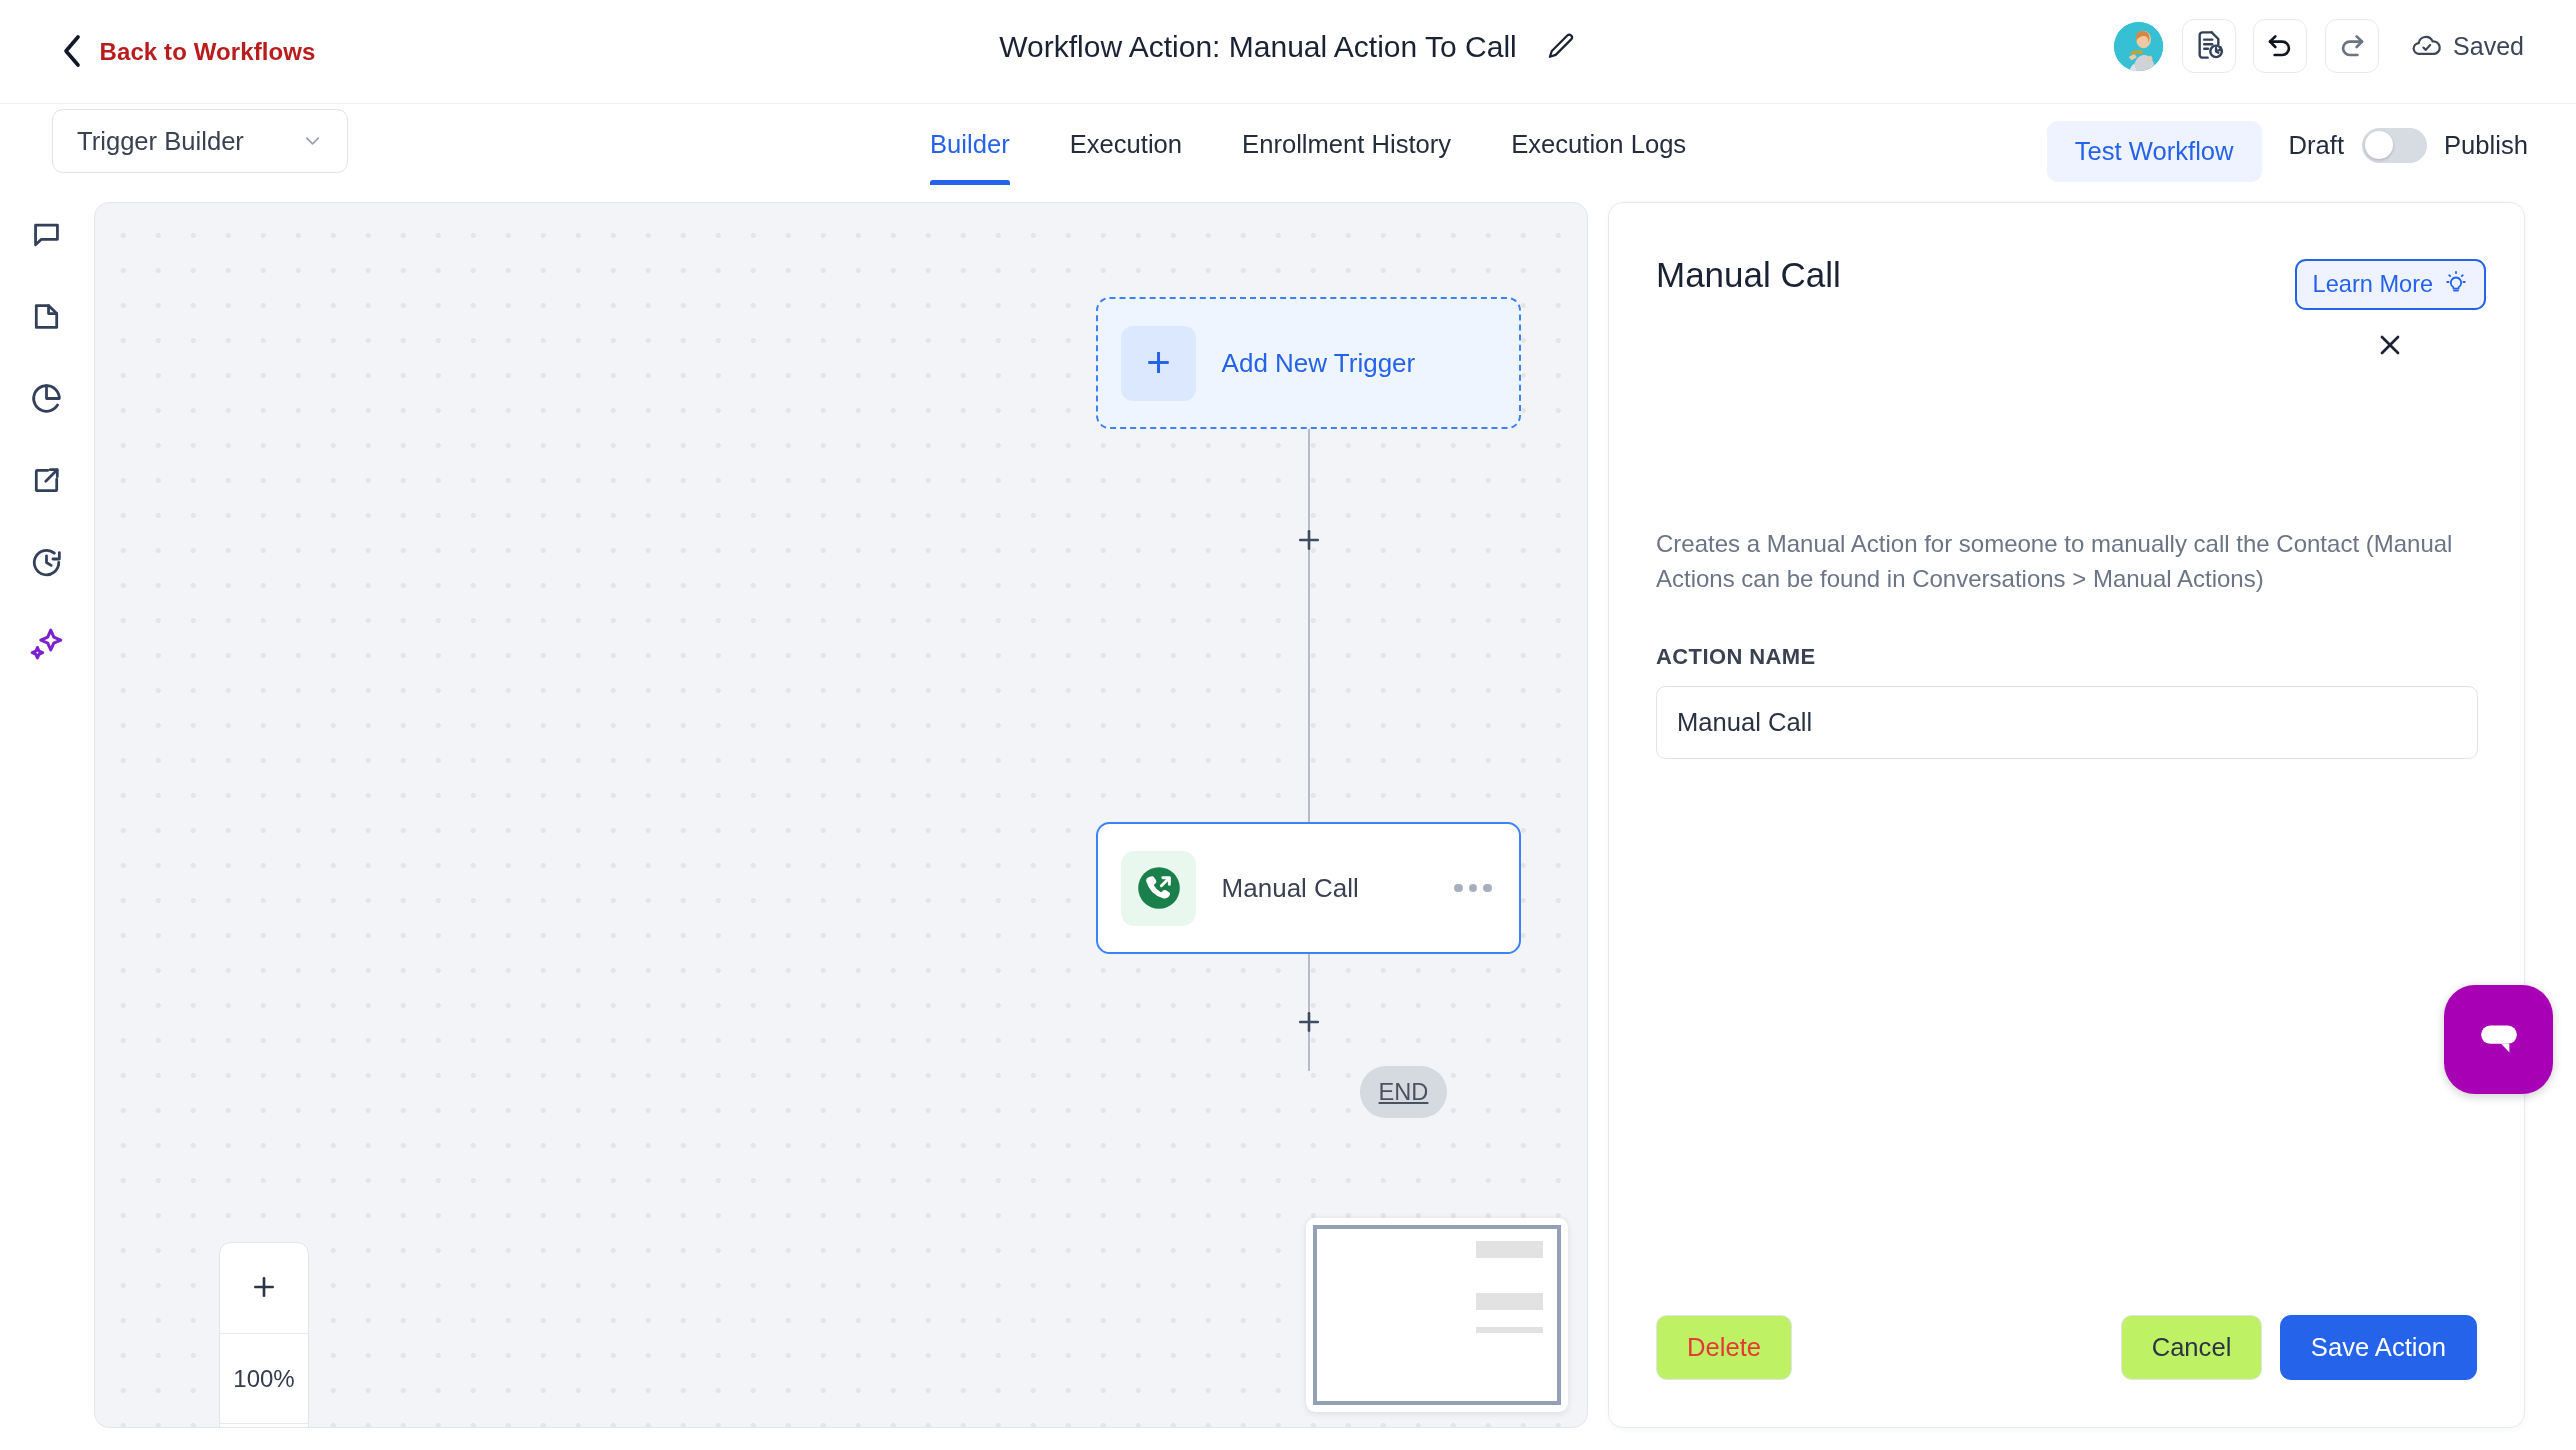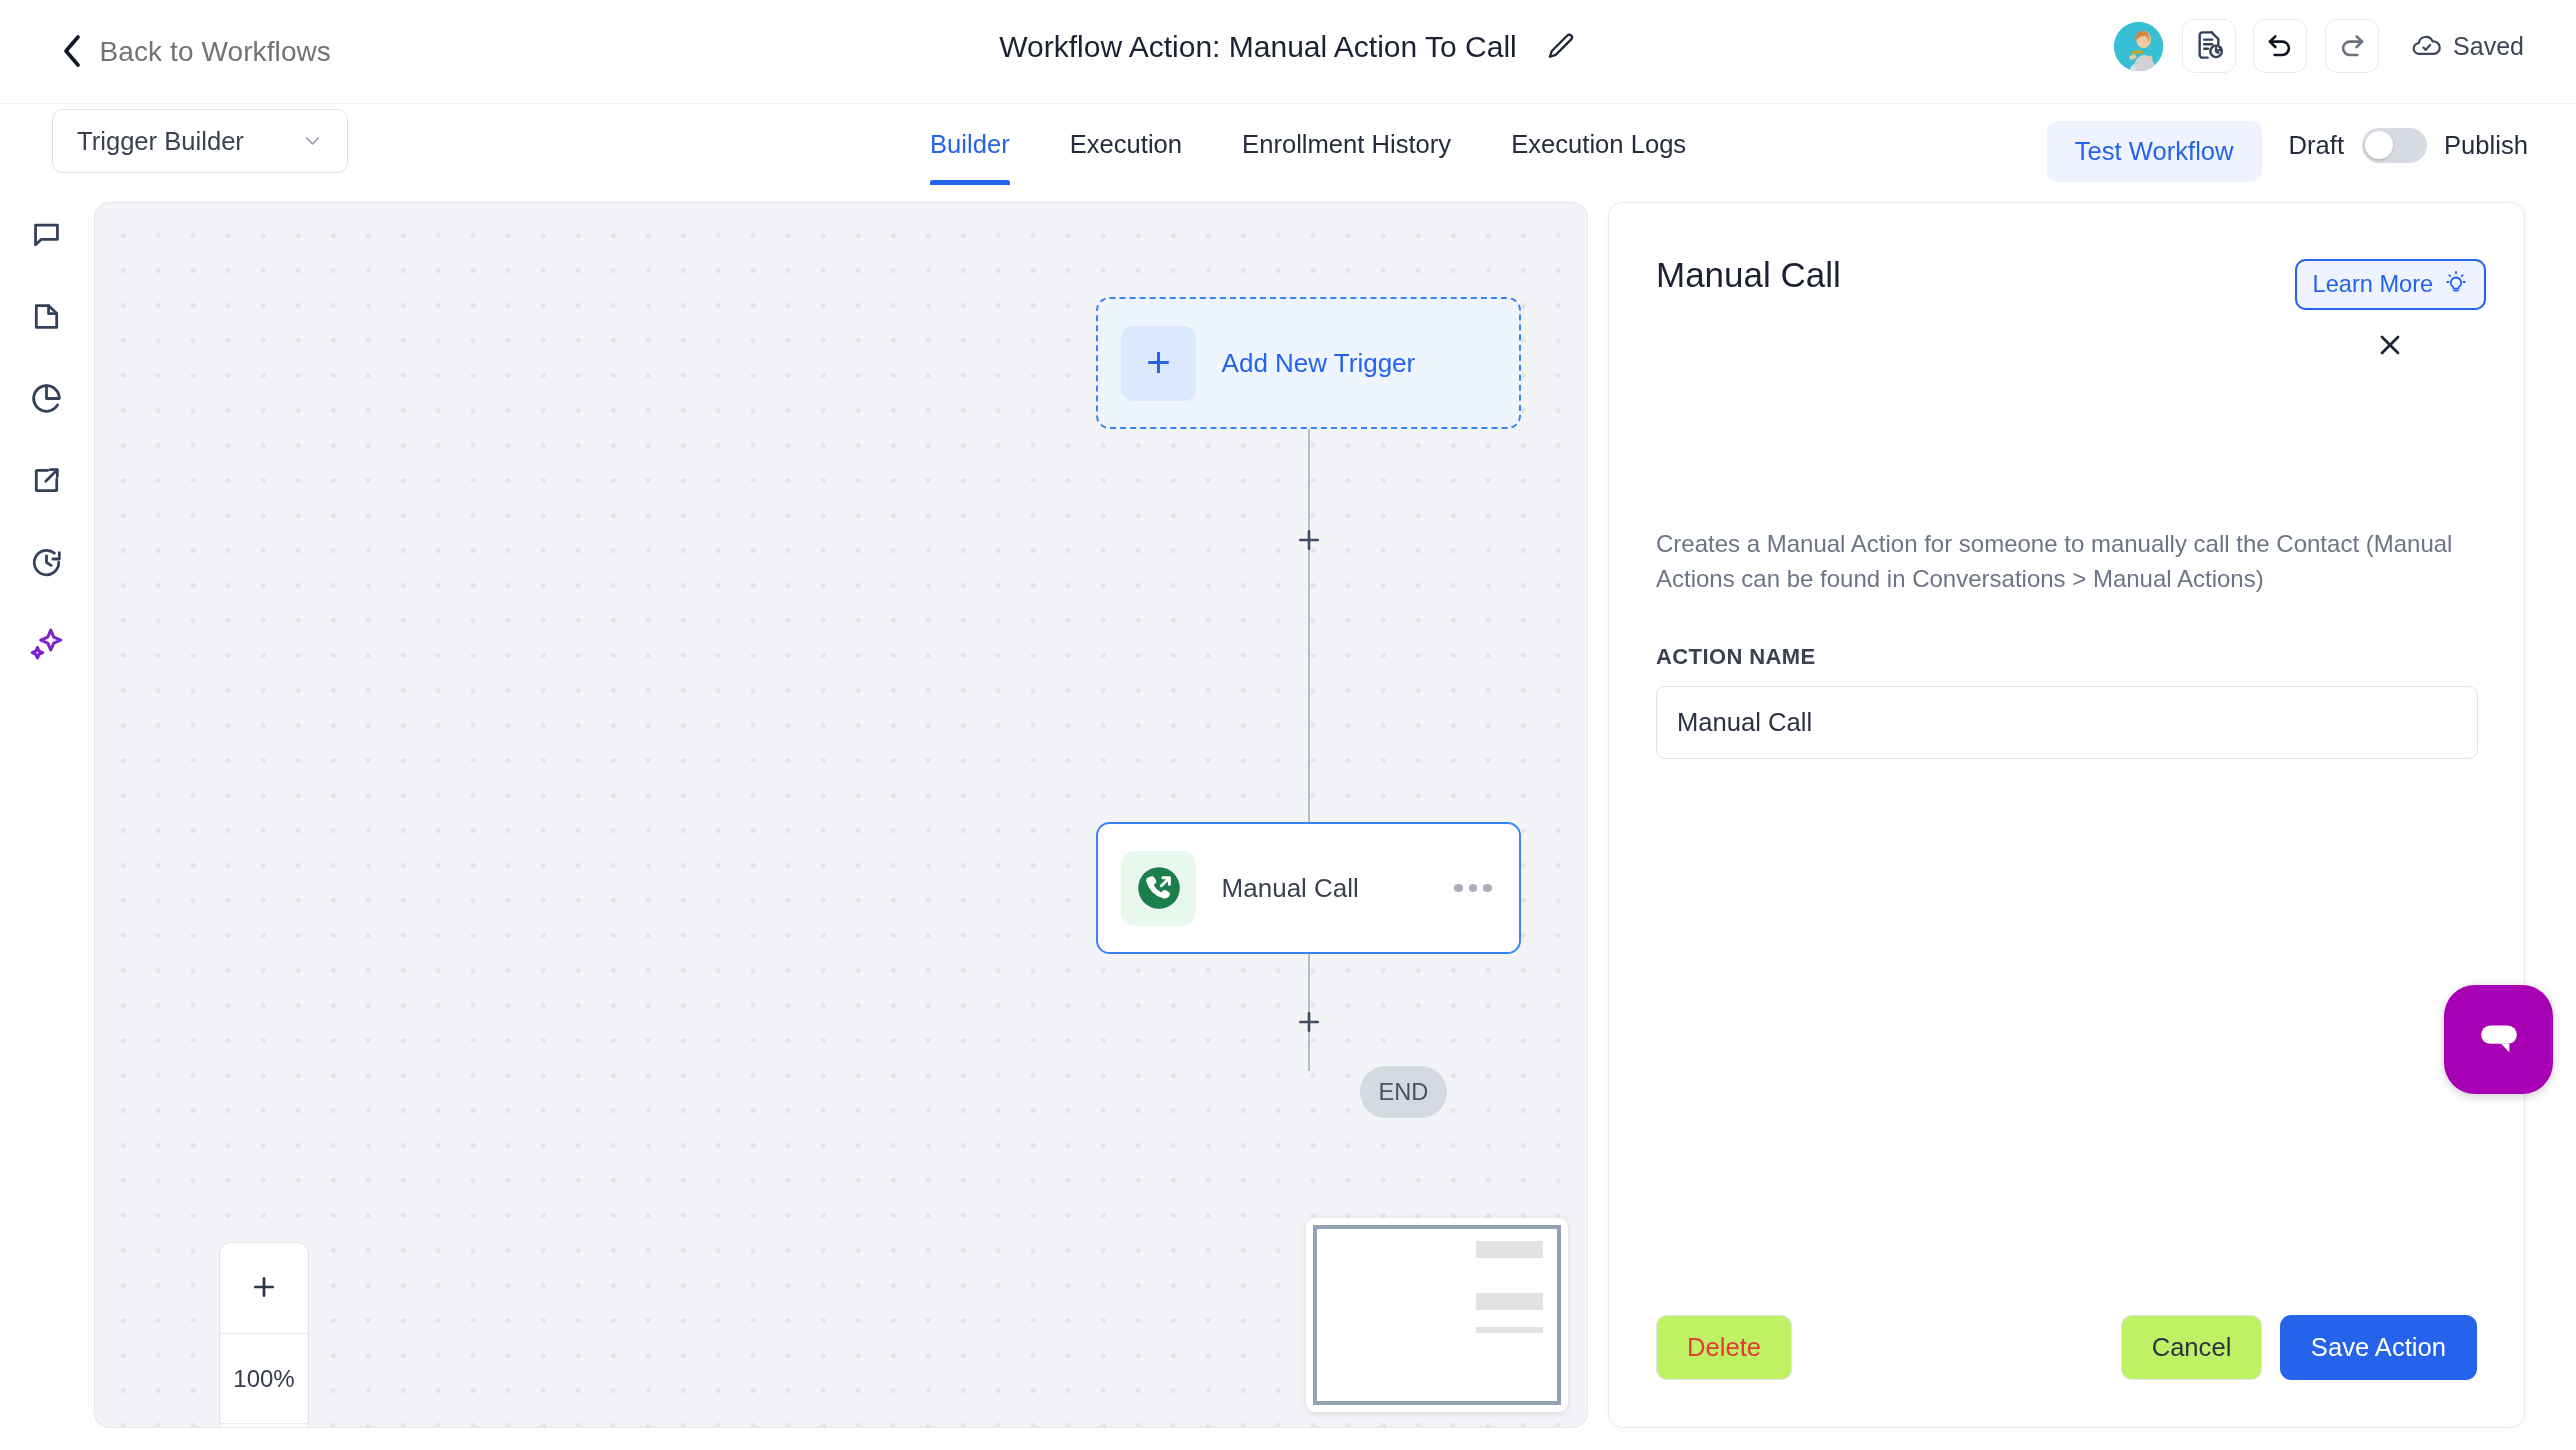--- a/index.html
+++ b/index.html
@@ -17,21 +17,21 @@
     border-bottom: 1.3px solid #eef0f4;
     display: flex; align-items: center;
   }
   .back-btn {
     position: absolute; left: 62px; top: 34px;
     display: flex; align-items: center; gap: 17.5px;
     cursor: pointer;
   }
   .back-chevron { display:block; }
   .back-label {
-    font-size: 28px; color: #737373; font-weight: 400; letter-spacing: 0.1px;
+    font-size: 24px; color: #b91c1c; font-weight: 700; letter-spacing: 0.1px;
   }
   .wf-title-wrap {
     position: absolute; left: 0; top: 30px; width: 2576px;
     display: flex; align-items: center; justify-content: center; gap: 29px;
   }
   .wf-title { font-size: 30px; color: #1a2233; font-weight: 400; }
   .pencil-icon { display: block; }
 
   .topbar-right {
     position: absolute; right: 52px; top: 19px;
@@ -174,21 +174,21 @@
   }
   .dots-btn span {
     width: 8.7px; height: 8.7px; border-radius: 50%; background: #a9b0bd;
   }
 
   .end-pill {
     position: absolute; left: 1265px; top: 863px;
     width: 87px; height: 52px; border-radius: 27px;
     background: #d5d9e0;
     display: flex; align-items: center; justify-content: center;
-    font-size: 23.6px; color: #4a5260;
+    font-size: 23.6px; color: #4a5260; text-decoration: underline;
   }
 
   
   .zoom-stack {
     position: absolute; left: 124px; top: 1039px;
     width: 90px;
     border: 1.3px solid #e2e6ec; border-radius: 12px; background: #fff;
     overflow: hidden;
   }
   .zoom-cell {

